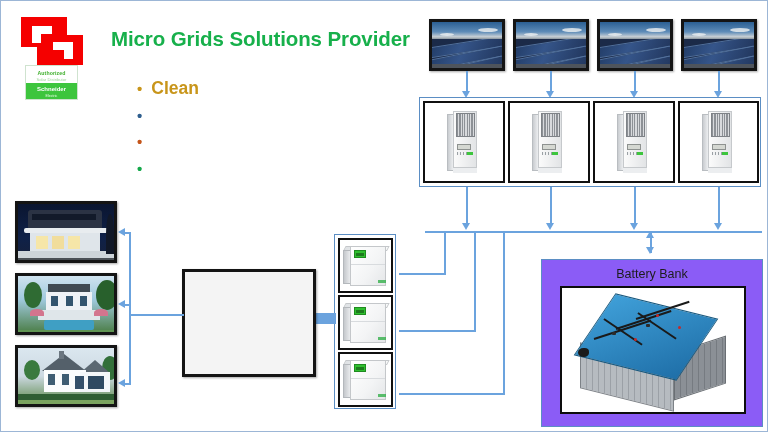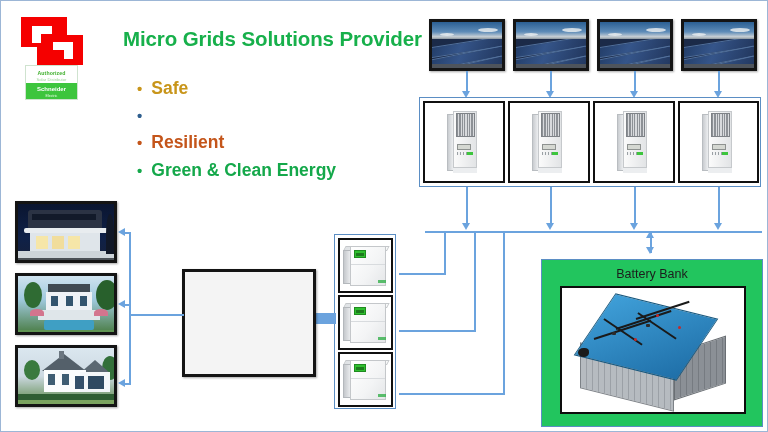--- a/index.html
+++ b/index.html
@@ -17,21 +17,21 @@
   #logo-mark .cut4{position:absolute;background:#fff;left:43px;top:33px;width:9px;height:9px;}
 
   #logo-badge{position:absolute;left:24px;top:64px;width:53px;height:35px;border:1px solid #cfe3cf;background:#fff;box-sizing:border-box;overflow:hidden;}
   #logo-badge .auth{font-size:5.2px;font-weight:bold;color:#3dae2b;text-align:center;line-height:7px;padding-top:4px;letter-spacing:.1px;}
   #logo-badge .sub{font-size:4.2px;color:#9fd49a;text-align:center;line-height:6px;}
   #logo-badge .bar{position:absolute;left:0;bottom:0;width:100%;height:16px;background:#3dc53d;}
   #logo-badge .bar .bn{font-size:6px;font-weight:bold;color:#fff;text-align:center;line-height:10px;padding-top:1px;}
   #logo-badge .bar .be{font-size:3.6px;color:#eafbe8;text-align:center;line-height:4px;}
 
   
-  #title{position:absolute;left:110px;top:26px;font-size:20.5px;font-weight:bold;color:#17b04b;letter-spacing:-.1px;white-space:nowrap;margin-left:12px;}
+  #title{position:absolute;left:110px;top:26px;font-size:20.5px;font-weight:bold;color:#17b04b;letter-spacing:-.1px;white-space:nowrap;}
   #bullets{position:absolute;left:136px;top:76px;}
   .bullet{display:flex;align-items:baseline;margin-bottom:4.5px;font-weight:bold;font-size:17.5px;line-height:22px;white-space:nowrap;}
   .bullet .dot{font-size:15px;margin-right:9px;line-height:22px;}
 
   
   .wire{position:absolute;background:#6ba3de;}
   .wh{height:1.6px;}
   .wv{width:1.6px;}
   .arrow{position:absolute;width:0;height:0;}
   .arrow-d{border-left:4.5px solid transparent;border-right:4.5px solid transparent;border-top:7px solid #6ba3de;}
@@ -70,21 +70,21 @@
   .inv{position:absolute;left:50%;top:50%;transform:translate(-50%,-50%);width:46px;height:40px;}
   .inv-side{position:absolute;left:0;top:4px;width:8px;height:34px;background:linear-gradient(to right,#c5c8cc,#e9ebed);border:.5px solid #b4b8bc;box-sizing:border-box;}
   .inv-face{position:absolute;left:7px;top:0;width:36px;height:40px;background:linear-gradient(125deg,#ffffff 0%,#f3f4f5 60%,#e4e6e8 100%);border:.5px solid #c4c7ca;box-sizing:border-box;}
   .inv-lcd{position:absolute;left:11px;top:4px;width:12px;height:8px;background:#2fbf2f;border:.8px solid #1f8a1f;box-sizing:border-box;}
   .inv-lcd i{position:absolute;left:1.5px;top:2px;width:8px;height:3px;background:#1d7a1d;display:block;}
   .inv-vent{position:absolute;right:3px;bottom:3px;width:8px;height:3px;background:#35b04b;opacity:.8;}
   .inv-seam{position:absolute;left:8px;top:18px;width:34px;height:.5px;background:#d8dbde;}
   .inv-top{position:absolute;left:0;top:0;width:44px;height:5px;background:linear-gradient(to right,#dfe2e5,#fafbfb);border:.5px solid #c4c7ca;box-sizing:border-box;transform:skewX(-28deg);transform-origin:bottom left;}
 
   
-  #battery-box{position:absolute;left:540px;top:258px;width:222px;height:168px;border:1.6px solid #5b8ec4;background:#22c55e;box-sizing:border-box;}
+  #battery-box{position:absolute;left:540px;top:258px;width:222px;height:168px;border:1.6px solid #5b8ec4;background:#8b5cf6;box-sizing:border-box;}
   #battery-title{position:absolute;left:0;top:7px;width:100%;text-align:center;font-size:12.5px;color:#1c1c1c;}
   #battery-photo{position:absolute;left:18px;top:26px;width:186px;height:128px;border:2.4px solid #0d0d0d;background:#fff;box-sizing:border-box;overflow:hidden;}
   .bat-stack{position:absolute;left:14px;top:16px;width:158px;height:96px;}
   .bat-top{position:absolute;left:10px;top:2px;width:120px;height:62px;background:linear-gradient(145deg,#3f9fd8,#1f6fa8);transform:skewX(-34deg) skewY(12deg);border:.6px solid #19597f;box-sizing:border-box;}
   .bat-front{position:absolute;left:4px;top:50px;width:94px;height:46px;background:repeating-linear-gradient(to right,#b6bbc0 0 5px,#9ba0a6 5px 6px);transform:skewY(14deg);border:.5px solid #7d8287;box-sizing:border-box;}
   .bat-right{position:absolute;left:98px;top:40px;width:52px;height:48px;background:repeating-linear-gradient(to right,#8b9096 0 5px,#767b81 5px 6px);transform:skewY(-18deg);border:.5px solid #6a6f74;box-sizing:border-box;}
   .bat-cable{position:absolute;background:#1a1a1a;height:1.8px;transform-origin:left center;}
   .bat-term{position:absolute;width:4px;height:3px;background:#2b2b2b;border-radius:1px;}
   .bat-term.red{background:#c62828;width:3px;height:3px;border-radius:50%;}
   .bat-lug{position:absolute;left:2px;top:44px;width:11px;height:9px;background:#1b1b1b;border-radius:50% 40% 45% 50%;}
@@ -112,32 +112,30 @@
       <div class="bn">Schneider</div>
       <div class="be">Electric</div>
     </div>
   </div>
 
   <div id="title">Micro Grids Solutions Provider</div>
 
   <div id="bullets">
     <div class="bullet" style="color:#c8951a">
       <span class="dot">•</span>
-      <span>Safe</span>
+      <span>Clean</span>
     </div>
     <div class="bullet" style="color:#2e5e8e">
       <span class="dot">•</span>
     </div>
     <div class="bullet" style="color:#c4551a">
       <span class="dot">•</span>
-      <span>Resilient</span>
     </div>
     <div class="bullet" style="color:#14a84a">
       <span class="dot">•</span>
-      <span>Green &amp; Clean Energy</span>
     </div>
   </div>
 
   <div class="photo" style="left:428px;top:18px;width:76px;height:52px;">
     <div class="solar-sky"></div>
     <div class="solar-cloud" style="left:46px;top:6px;width:20px;height:4px;"></div>
     <div class="solar-cloud" style="left:8px;top:11px;width:14px;height:3px;"></div>
     <div class="solar-field">
       <div class="panel-row" style="left:-8px;top:2px;width:90px;height:9px;transform:skewY(-9deg);"></div>
       <div class="panel-row" style="left:-10px;top:13px;width:92px;height:9px;transform:skewY(-11deg);"></div>

